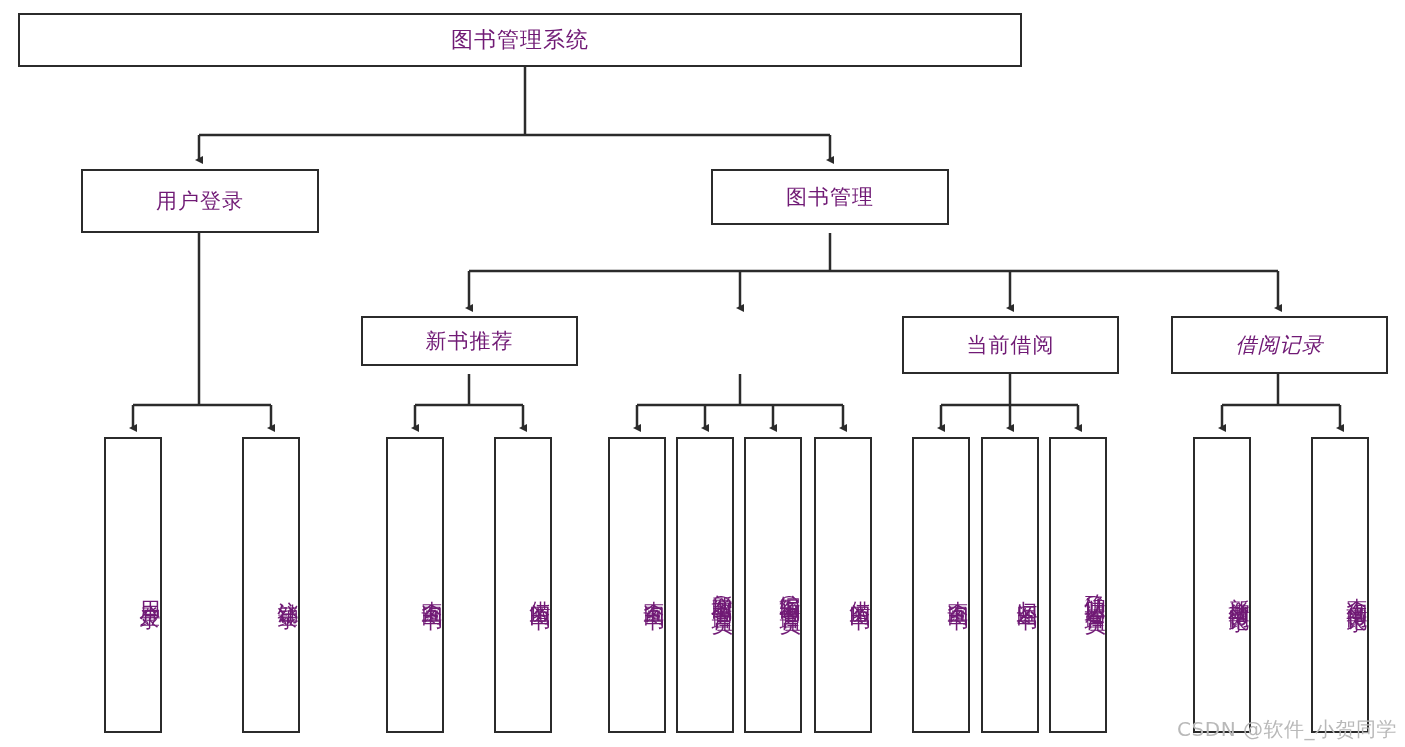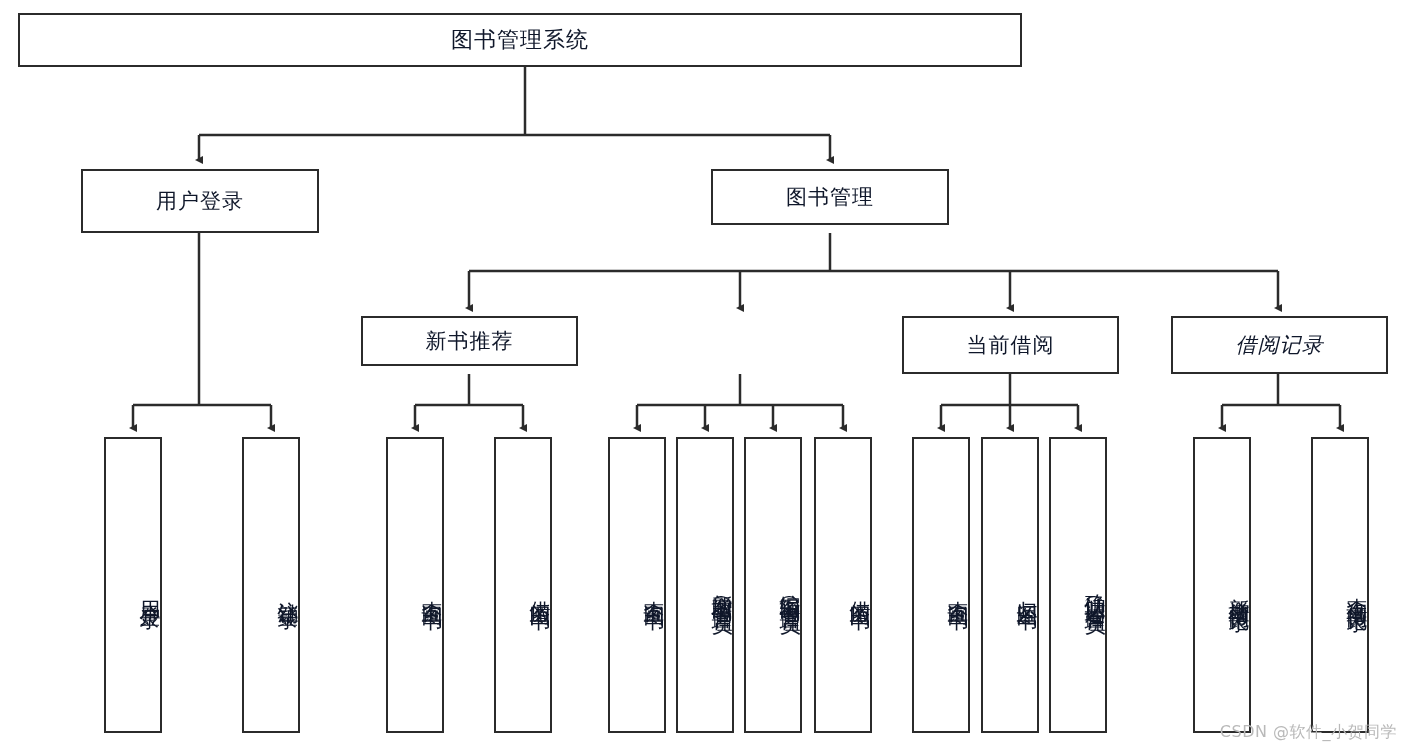--- a/index.html
+++ b/index.html
@@ -27,21 +27,21 @@
     pointer-events: none;
   }
   .node {
     position: absolute;
     box-sizing: border-box;
     border: 2px solid #2b2b2b;
     background: #ffffff;
     display: flex;
     align-items: center;
     justify-content: center;
-    color: #0f172a;
+    color: #701a75;
   }
   .node.horiz {
     font-size: 21px;
     letter-spacing: 1px;
   }
   .node.vert {
     writing-mode: vertical-rl;
     text-orientation: upright;
     font-size: 21px;
     letter-spacing: 3px;
@@ -56,21 +56,21 @@
     display: block;
     white-space: nowrap;
   }
   #root-node {
     font-size: 22px;
   }
   .watermark {
     position: absolute;
     right: 8px;
     bottom: 4px;
-    font-size: 16px;
+    font-size: 20px;
     color: #b9b9b9;
     white-space: nowrap;
     letter-spacing: 0.5px;
   }
 </style>
 </head>
 <body>
 
 <div id="canvas">
 

